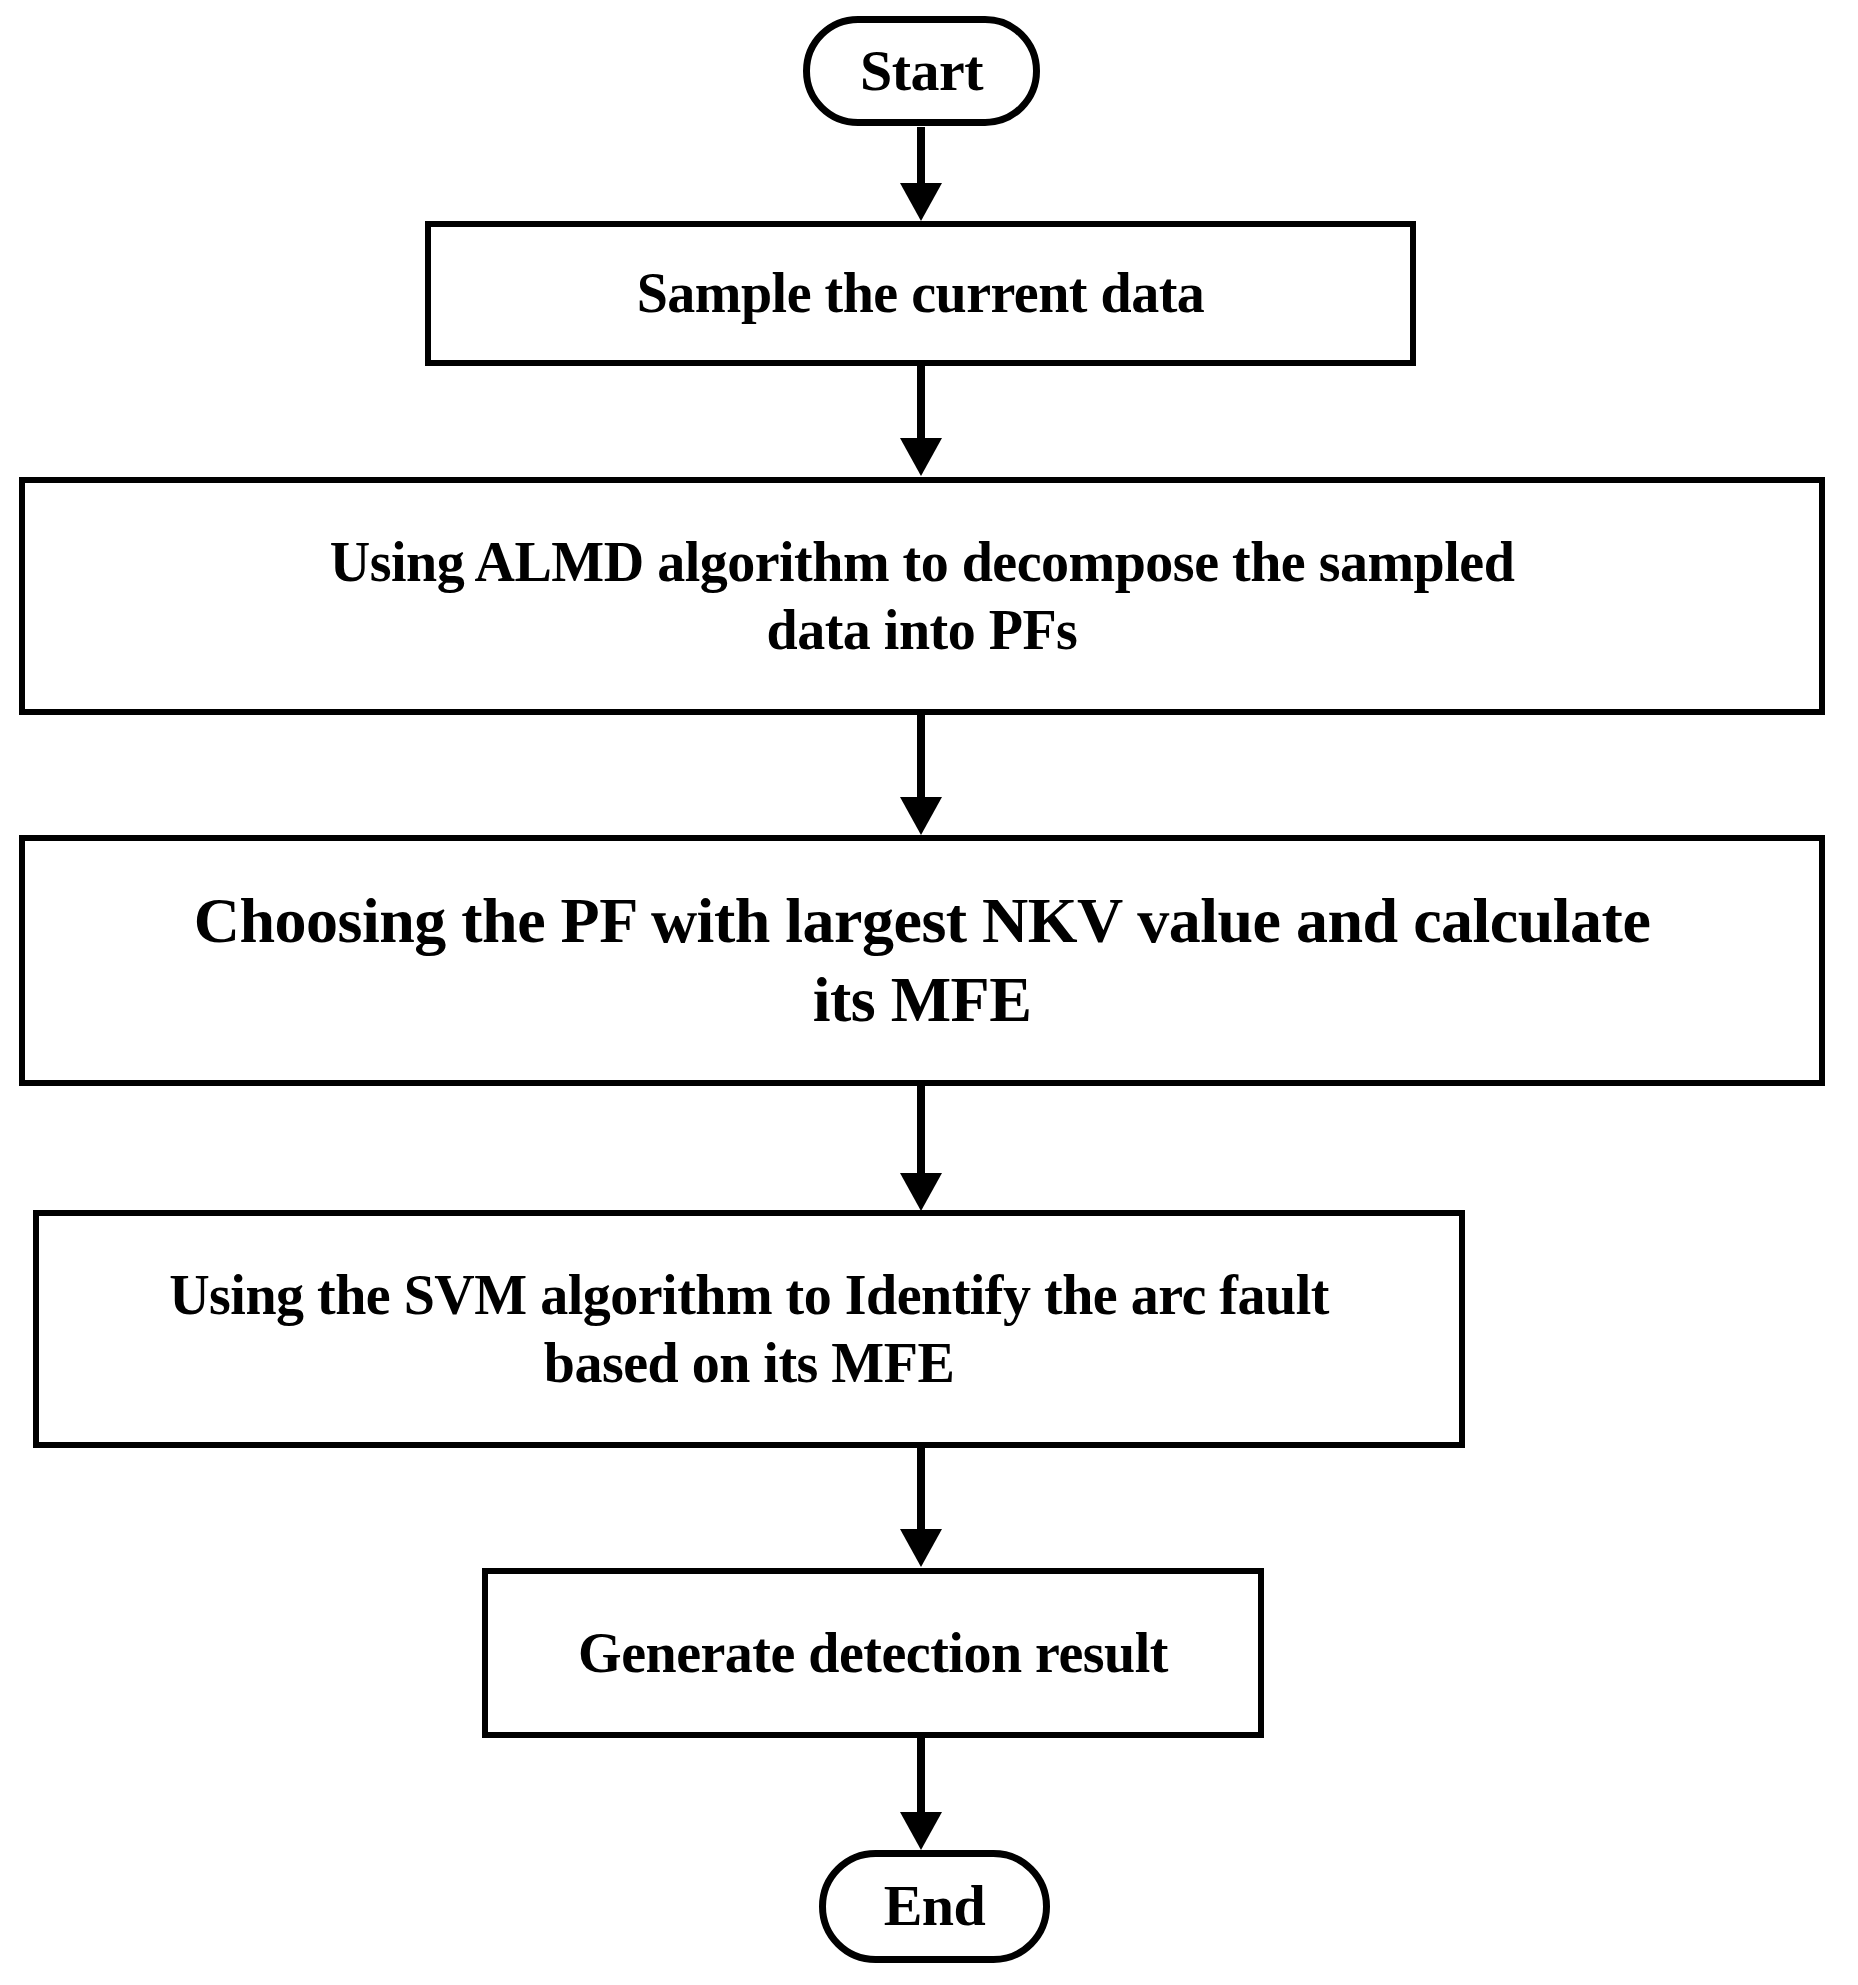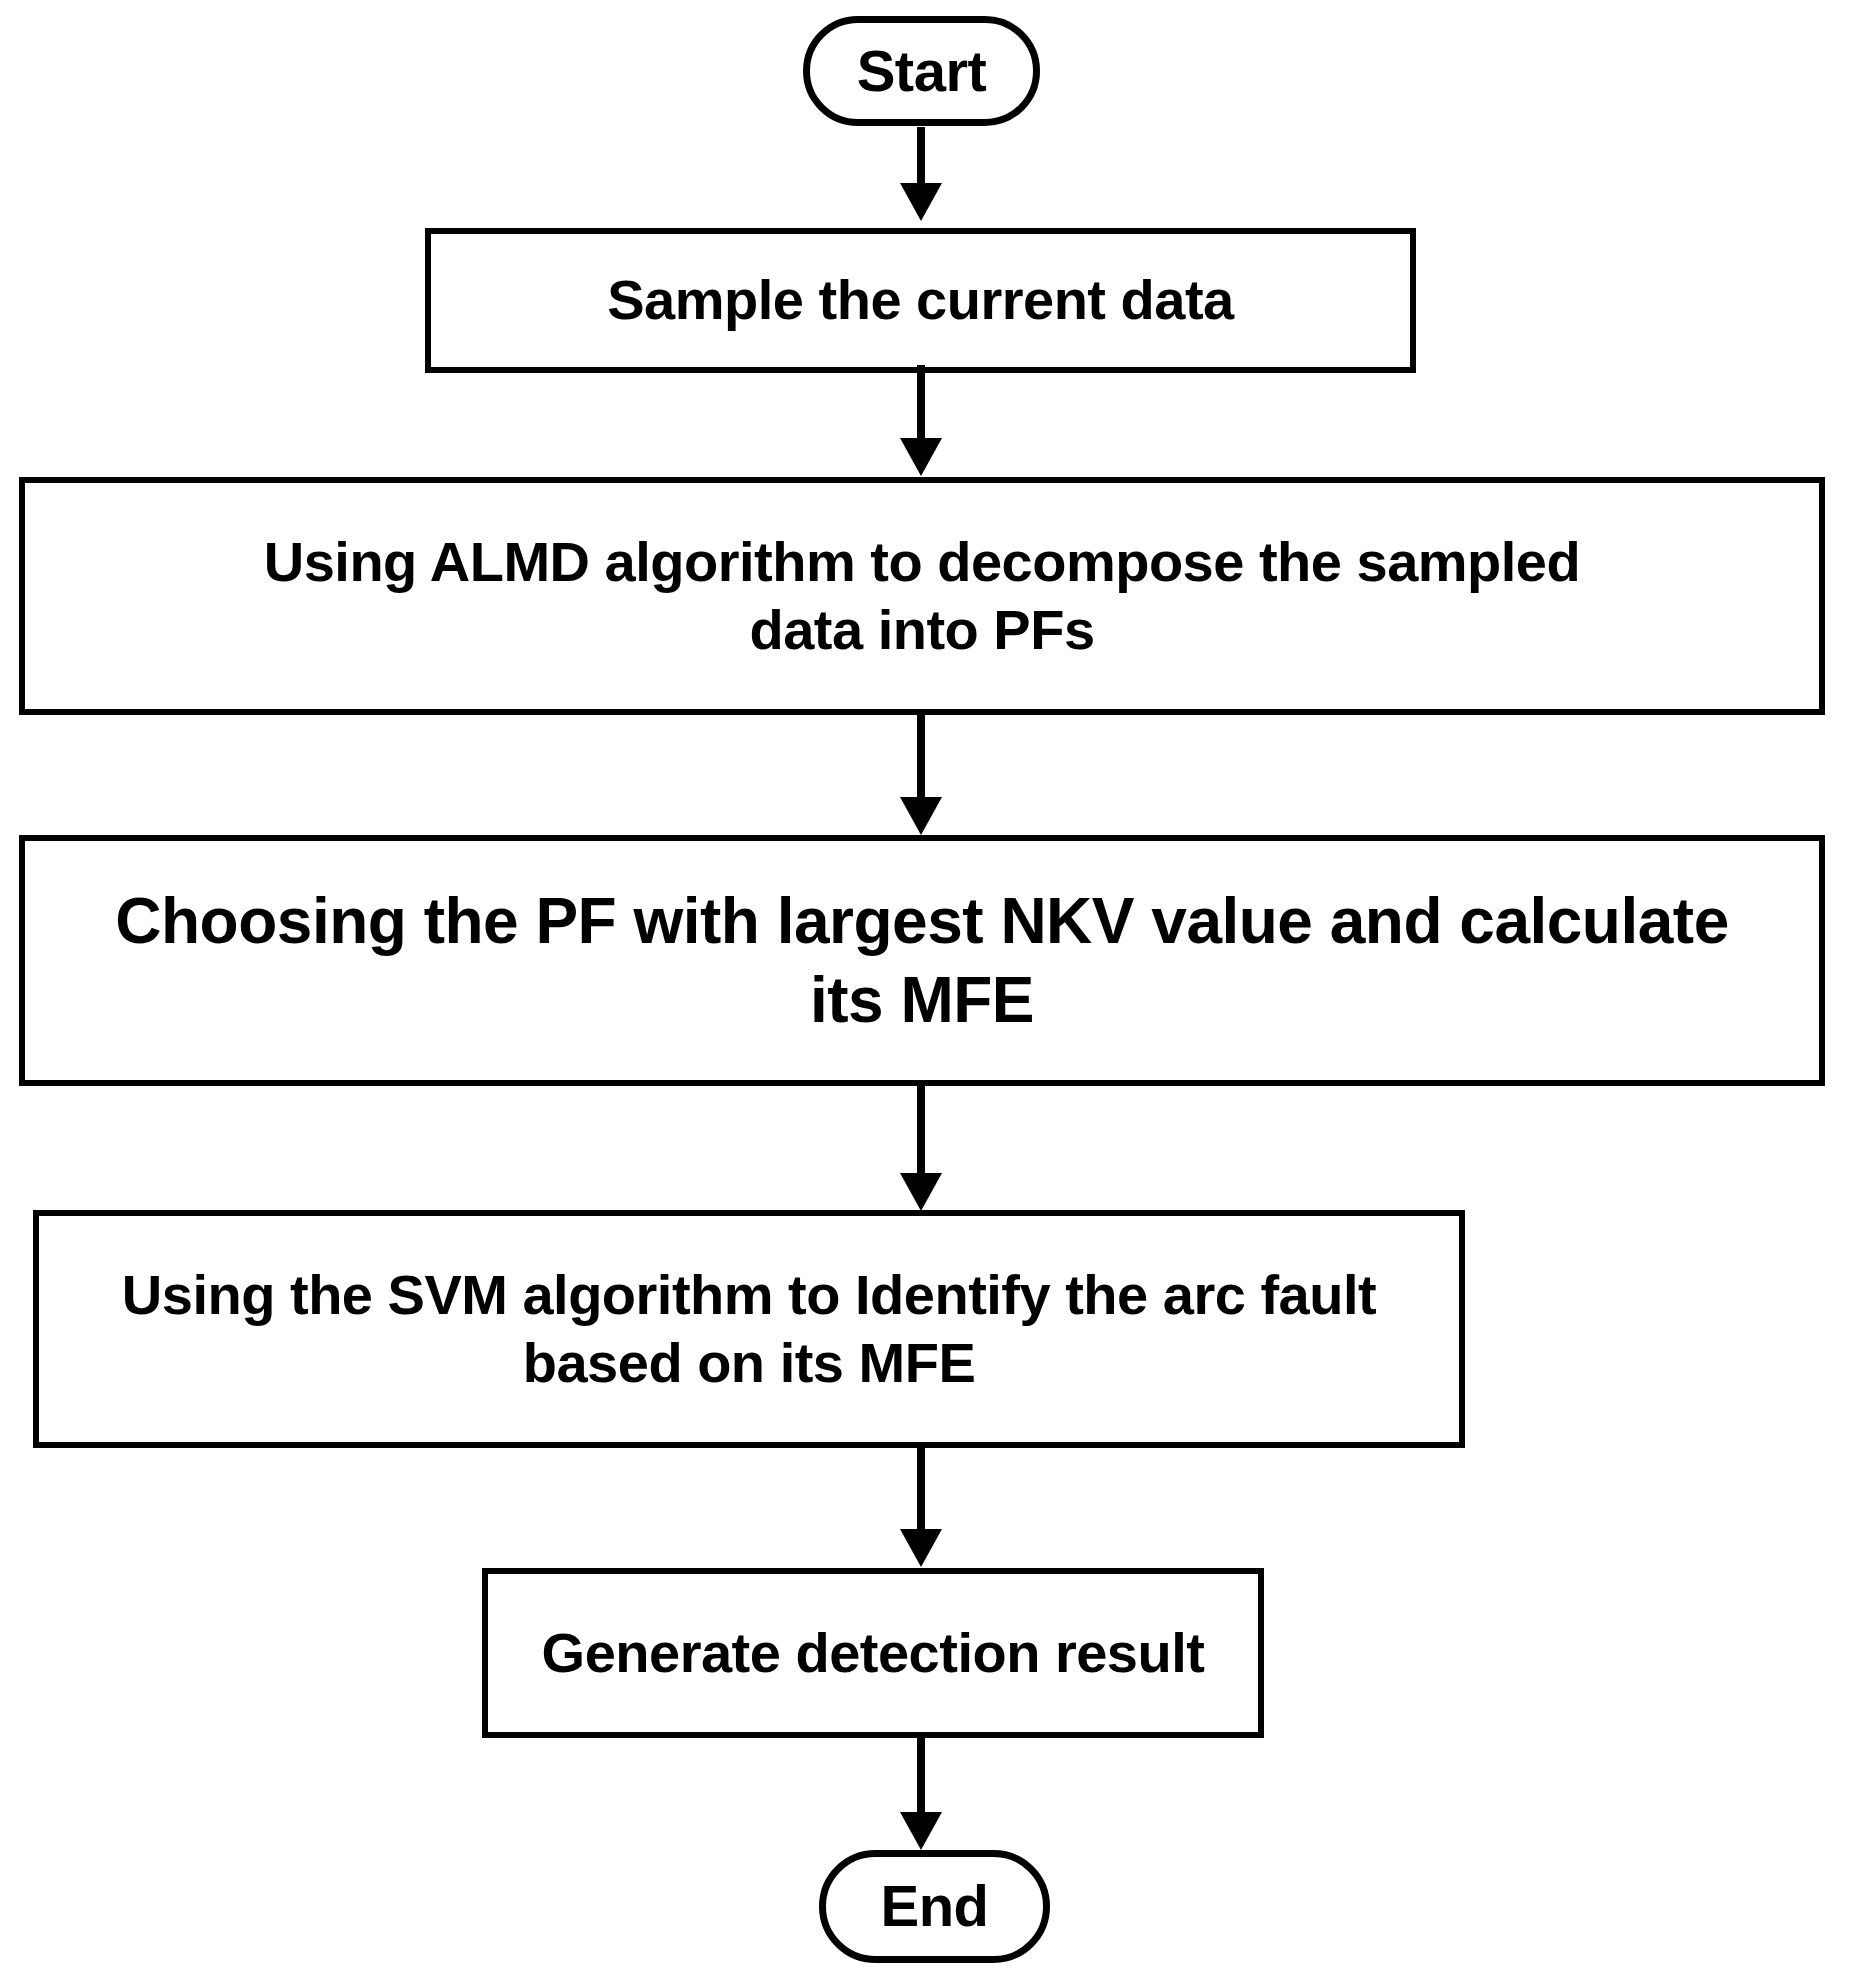--- a/index.html
+++ b/index.html
@@ -9,20 +9,21 @@
   }
   body {
     font-family: "Liberation Sans", sans-serif;
   }
   #flowchart-canvas {
     position: relative;
     width: 1859px;
     height: 1986px;
     background: #ffffff;
     overflow: hidden;
+    font-family: Liberation Serif, serif;
   }
   .node {
     position: absolute;
     box-sizing: border-box;
     background: #ffffff;
     border: 6.3px solid #000000;
     display: flex;
     align-items: center;
     justify-content: center;
     text-align: center;
@@ -37,21 +38,21 @@
     border-radius: 904px;
   }
   .node-label {
     display: block;
     width: 100%;
     white-space: pre-line;
   }
 
   
   #node-start   { left: 803px;  top: 16.3px;   width: 237px;  height: 110px; font-size: 58px; }
-  #node-step-1  { left: 425px;  top: 228px;  width: 991px; height: 145px; font-size: 56px; }
+  #node-step-1  { left: 425px;  top: 221px;  width: 991px; height: 145px; font-size: 56px; }
   #node-step-2  { left: 19px;   top: 477px;  width: 1806px; height: 238px; font-size: 56px; }
   #node-step-3  { left: 19px;   top: 835px;  width: 1806px; height: 251px; font-size: 64px; }
   #node-step-4  { left: 33px;   top: 1210px; width: 1432px; height: 238px; font-size: 56px; }
   #node-step-5  { left: 482px;  top: 1568px; width: 782px; height: 170px; font-size: 56px; }
   #node-end     { left: 819px;  top: 1850px; width: 231px;  height: 113px; font-size: 58px; }
 
   
   .connector {
     position: absolute;
     width: 0;

